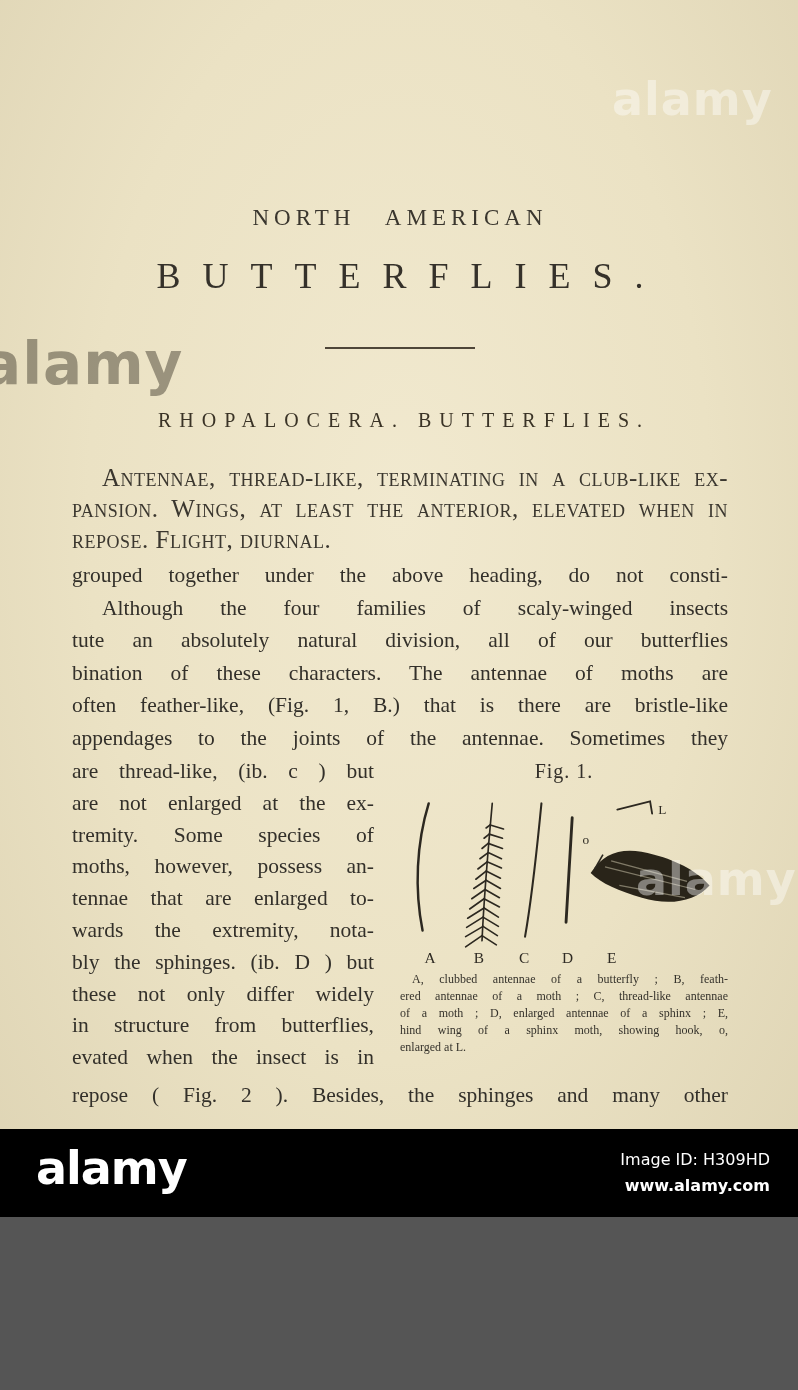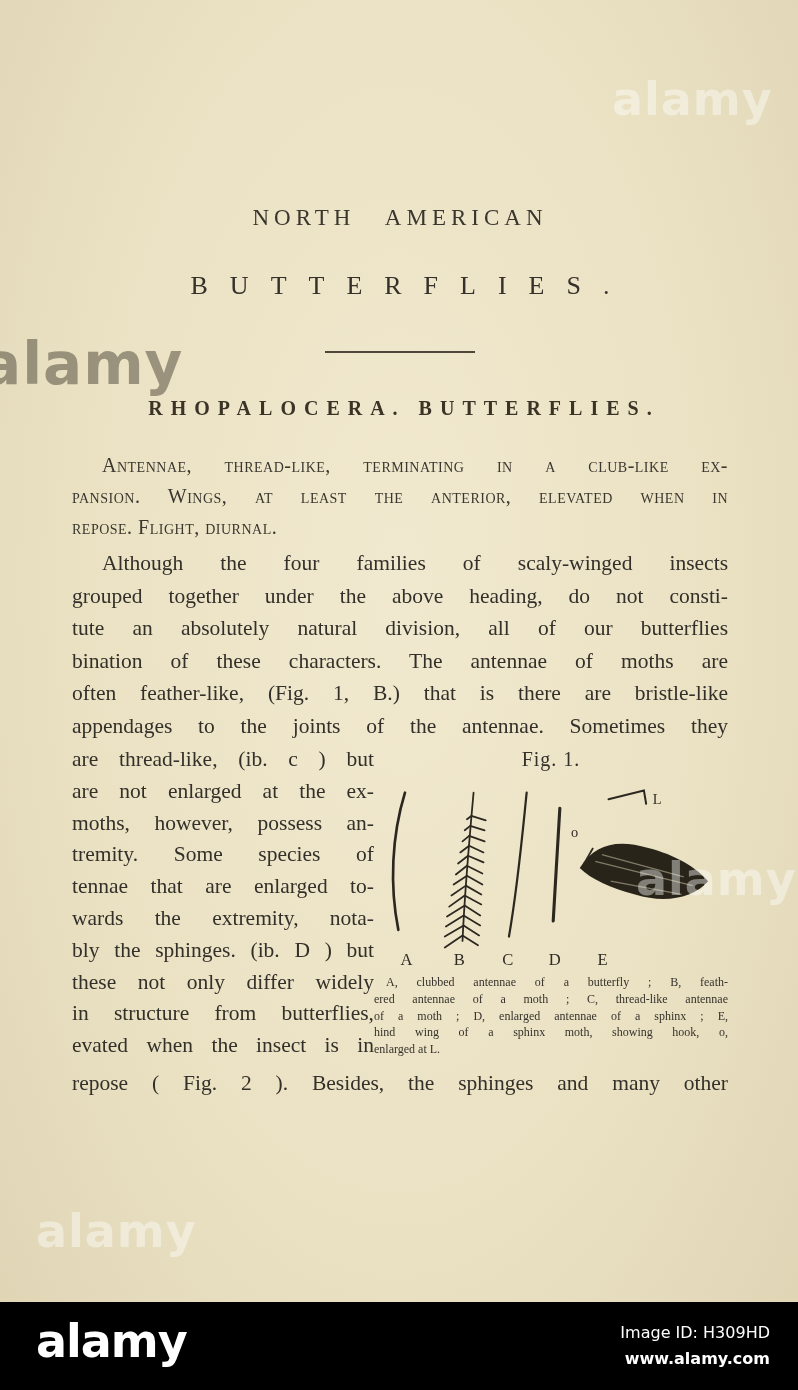--- a/index.html
+++ b/index.html
@@ -1,33 +1,33 @@
 <!DOCTYPE html>
 <html><head>
 <meta charset="utf-8">
 <style>
   html,body{margin:0;padding:0;background:#555;}
   .page{
-    position:relative;width:798px;height:1390px;margin:0 auto;overflow:hidden;
+    position:relative;width:798px;height:1217px;margin:0 auto;overflow:hidden;
     background:radial-gradient(ellipse at 50% 42%, #f1e9cf 0%, #ebe2c4 55%, #ded4b4 100%);
     font-family:"Liberation Serif", serif;color:#33302a;
   }
   .content{position:absolute;left:72px;right:70px;top:0;}
   .title1{margin-top:205px;text-align:center;font-size:23px;letter-spacing:5px;word-spacing:20px;color:#3a362e;}
-  .title2{margin-top:40px;text-align:center;font-size:26px;letter-spacing:22px;padding-left:22px;color:#35312a;}
+  .title2{margin-top:24px;text-align:center;font-size:36px;letter-spacing:22px;padding-left:22px;color:#35312a;}
   .divider{width:150px;border-top:2px solid #4e4639;margin:50px auto 0;}
-  .sectionhead{margin-top:44px;text-align:center;font-size:20px;font-weight:bold;letter-spacing:8px;padding-left:8px;color:#3a3326;}
-  .lead{margin-top:30px;font-size:20px;line-height:31px;font-variant:small-caps;letter-spacing:.5px;color:#3b372f;}
+  .sectionhead{margin-top:60px;text-align:center;font-size:20px;font-weight:normal;letter-spacing:8px;padding-left:8px;color:#3a3326;}
+  .lead{margin-top:30px;font-size:25px;line-height:31px;font-variant:small-caps;letter-spacing:.5px;color:#3b372f;}
   .jline{text-align:justify;text-align-last:justify;}
   .lline{text-align:left;text-align-last:left;}
   .indent{text-indent:30px;}
   .para1{margin-top:4px;font-size:21.5px;line-height:32.5px;}
   .columns{display:flex;margin-top:2px;}
   .leftcol{width:302px;font-size:21.5px;line-height:31.8px;}
-  .rightcol{flex:1;padding-top:4px;}
+  .rightcol{flex:1;margin-left:26px;padding-top:4px;}
   .fig-label{text-align:center;font-size:20px;letter-spacing:1px;color:#34302a;}
   svg.figure{display:block;width:100%;height:auto;margin-top:4px;}
   .fig-caption{margin-top:2px;font-size:12px;line-height:16.8px;color:#35322b;}
   .capindent{text-indent:12px;}
   .closing{font-size:21.5px;line-height:32px;margin-top:5px;}
   .footer{position:absolute;left:0;right:0;bottom:0;height:88px;background:#000;color:#fff;font-family:"DejaVu Sans", sans-serif;z-index:6;}
   .footer-logo{position:absolute;left:36px;top:12px;font-size:46px;font-weight:bold;letter-spacing:-1px;}
   .footer-meta{position:absolute;right:28px;top:18px;text-align:right;font-size:16px;line-height:26px;}
   .footer-url{font-weight:bold;}
   .wm{position:absolute;font-family:"DejaVu Sans", sans-serif;font-weight:bold;font-size:46px;letter-spacing:1px;color:rgba(255,255,255,0.42);z-index:5;pointer-events:none;}
@@ -52,35 +52,35 @@
 
     <div class="sectionhead">RHOPALOCERA. BUTTERFLIES.</div>
 
     <div class="lead">
       <div class="jline indent">Antennae, thread-like, terminating in a club-like ex-</div>
       <div class="jline">pansion.  Wings, at least the anterior, elevated when in</div>
       <div class="lline">repose.  Flight, diurnal.</div>
     </div>
 
     <div class="para1">
+      <div class="jline">grouped together under the above heading, do not consti-</div>
       <div class="jline indent">Although the four families of scaly-winged insects</div>
-      <div class="jline">grouped together under the above heading, do not consti-</div>
       <div class="jline">tute an absolutely natural division, all of our butterflies</div>
       <div class="jline">bination of these characters.  The antennae of moths are</div>
       <div class="jline">often feather-like, (Fig. 1, B.) that is there are bristle-like</div>
       <div class="jline">appendages to the joints of the antennae.  Sometimes they</div>
     </div>
 
     <div class="columns">
 
       <div class="leftcol">
         <div class="jline">are thread-like, (ib. c ) but</div>
         <div class="jline">are not enlarged at the ex-</div>
+        <div class="jline">tremity.  Some species of</div>
         <div class="jline">moths, however, possess an-</div>
-        <div class="jline">tremity.  Some species of</div>
         <div class="jline">tennae that are enlarged to-</div>
         <div class="jline">wards the extremity, nota-</div>
         <div class="jline">bly the sphinges. (ib. D ) but</div>
         <div class="jline">these not only differ widely</div>
         <div class="jline">in structure from butterflies,</div>
         <div class="jline">evated when the insect is in</div>
       </div>
 
       <div class="rightcol">
         <div class="fig-label">Fig. 1.</div>

